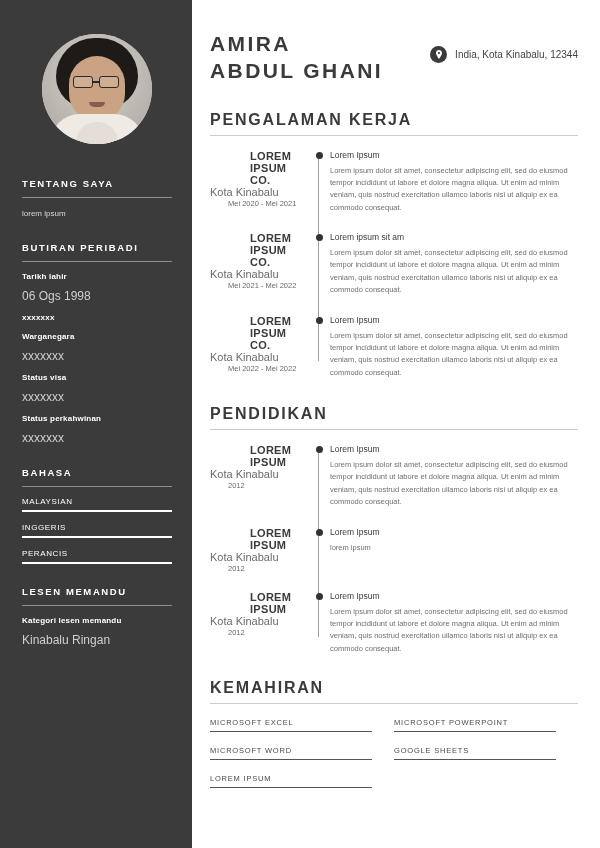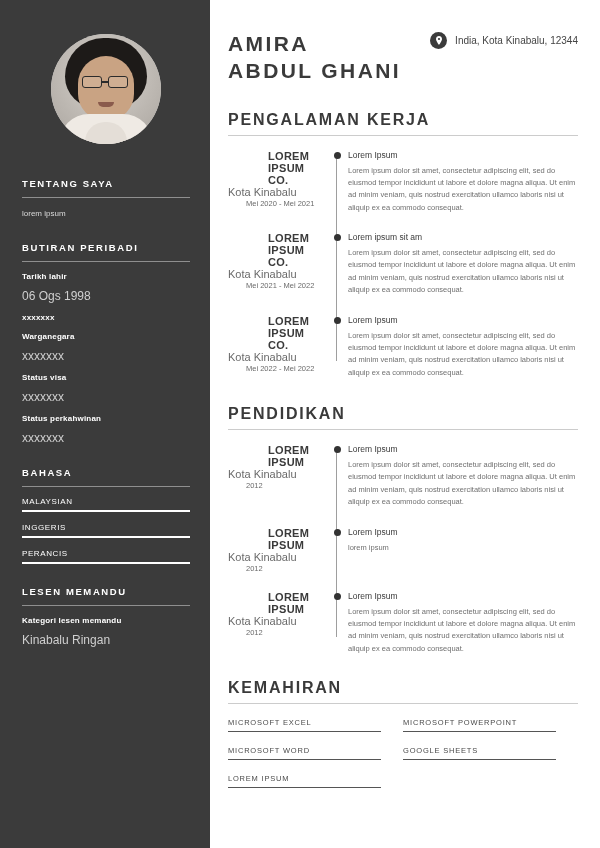--- a/index.html
+++ b/index.html
@@ -6,21 +6,21 @@
   body {
     width: 600px; height: 848px;
     background: #ffffff;
     font-family: "Liberation Sans", sans-serif;
     overflow: hidden;
   }
   .page { position: relative; width: 600px; height: 848px; display: flex; }
 
   
   .sidebar {
-    width: 210px; height: 848px;
+    width: 192px; height: 848px;
     background: #3b3b3b;
     color: #ffffff;
     padding: 28px 20px 0 22px;
   }
   .avatar-wrap {
     width: 110px; height: 110px;
     margin: 6px auto 34px auto;
     border-radius: 50%;
     overflow: hidden;
     background: #cfcfcf;
@@ -49,21 +49,21 @@
   .field-value { font-size: 12px; color: #cfcfcf; margin-top: 8px; }
 
   .lang-row { margin-bottom: 11px; }
   .lang-name { font-size: 8px; letter-spacing: .6px; color: #ffffff; margin-bottom: 4px; text-transform: uppercase; }
   .lang-bar { height: 2px; background: #7d7d7d; }
   .lang-bar > i { display: block; height: 2px; background: #ffffff; }
 
   
   .main { flex: 1; padding: 30px 22px 0 18px; position: relative; }
 
-  .name-row { display: flex; justify-content: space-between; align-items: flex-start; }
+  .name-row { display: flex; justify-content: space-between; align-items: center; }
   .name { font-size: 21px; font-weight: bold; letter-spacing: 2.4px; color: #3a3a3a; line-height: 1.3; }
   .contact { margin-top: 2px; }
   .c-row { display: flex; align-items: center; margin-bottom: 8px; }
   .c-ico {
     width: 17px; height: 17px; border-radius: 50%; background: #3b3b3b;
     color: #fff; font-size: 8px; display: flex; align-items: center; justify-content: center;
     margin-right: 8px; flex: 0 0 17px;
   }
   .c-ico svg { display:block; }
   .c-txt { font-size: 10px; color: #444; }

